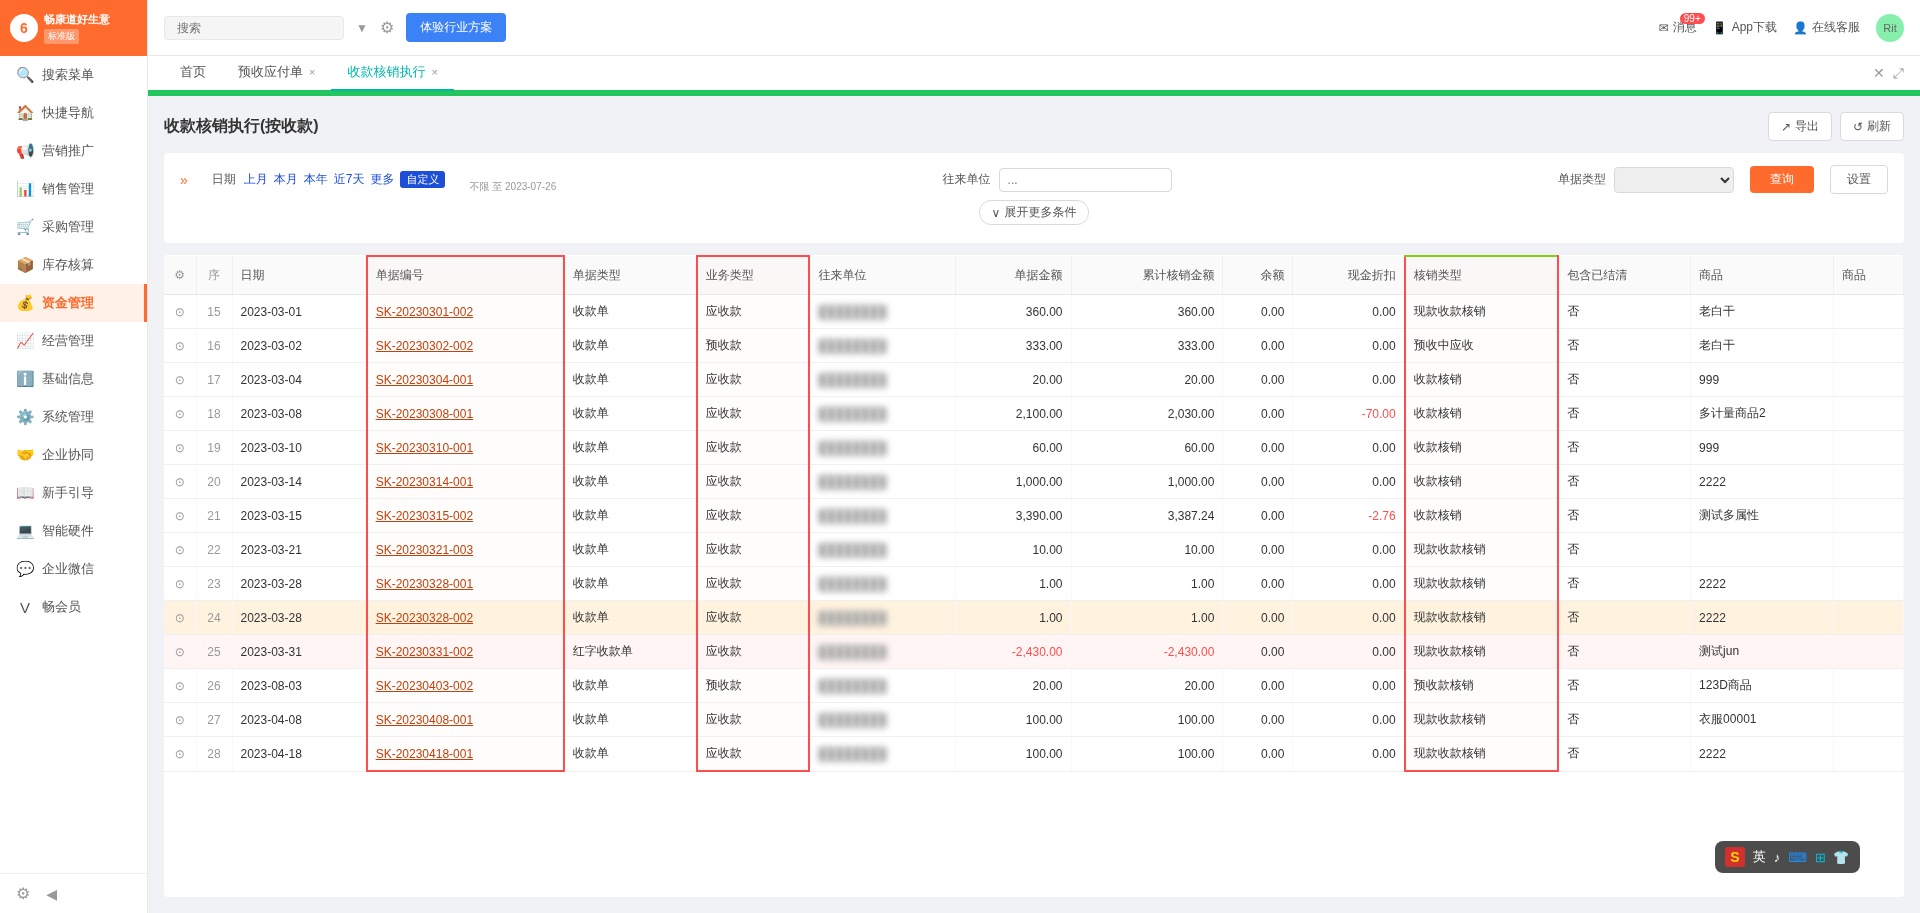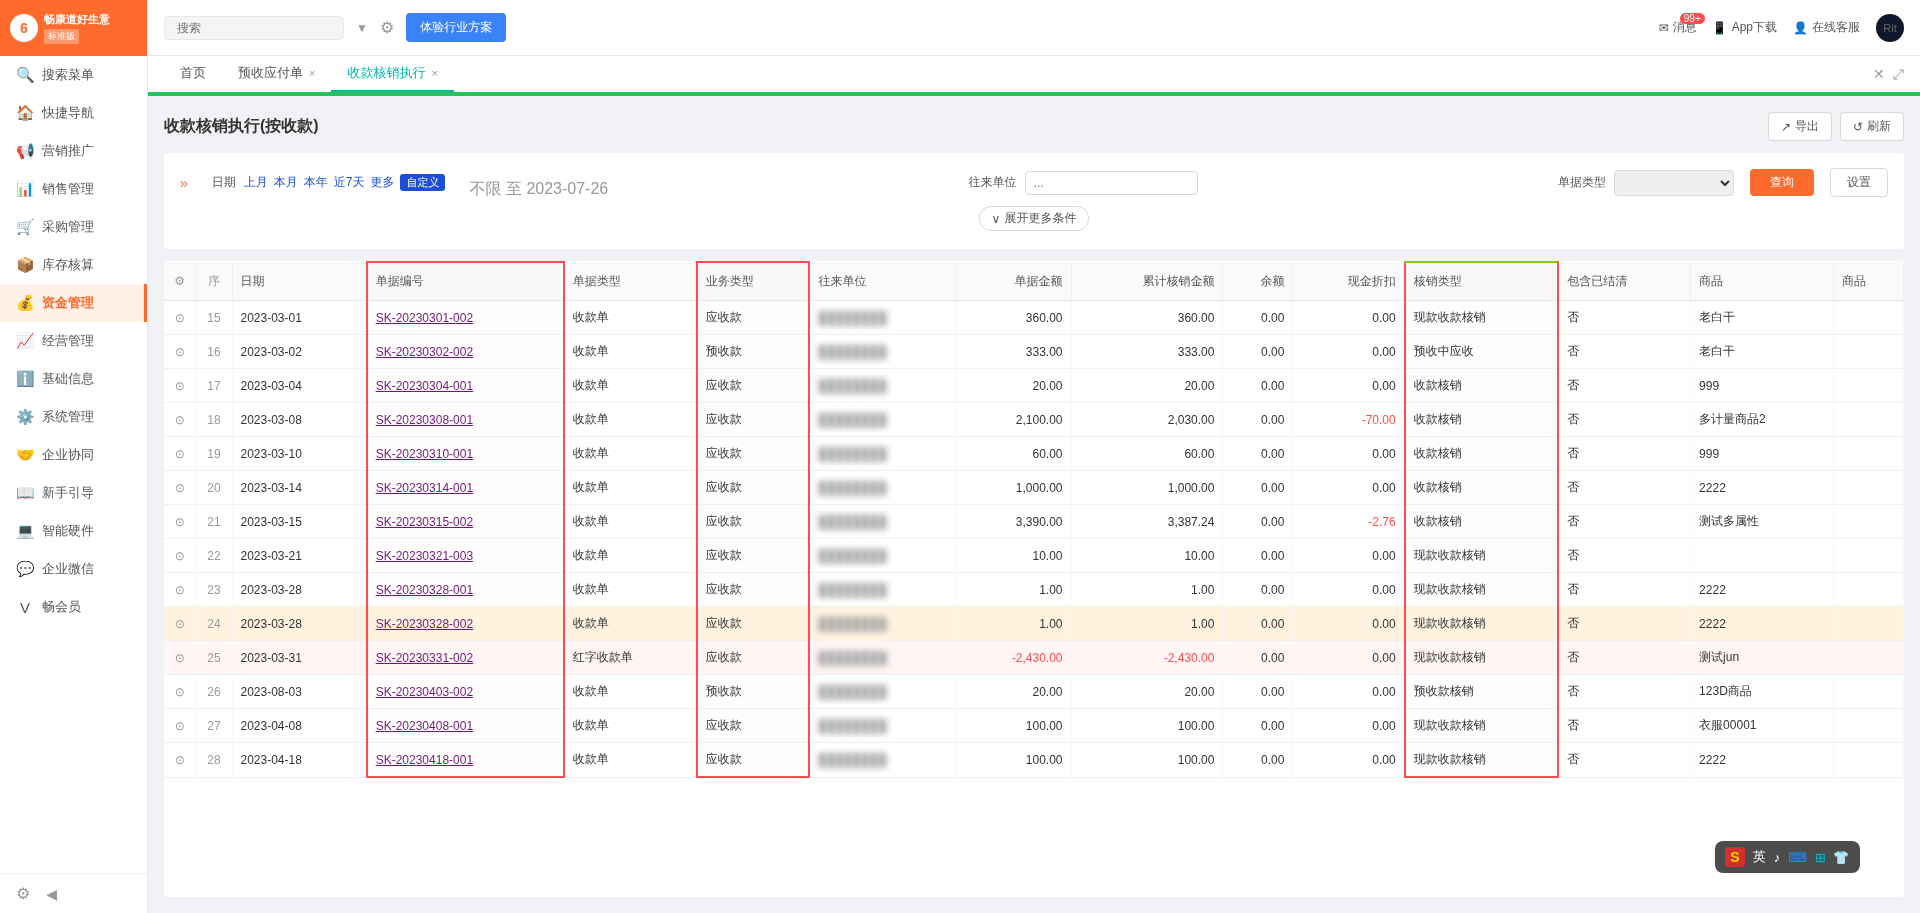--- a/index.html
+++ b/index.html
@@ -21,24 +21,24 @@
 
     
     .topbar { background: #fff; height: 56px; display: flex; align-items: center; padding: 0 16px; border-bottom: 1px solid #e8e8e8; gap: 12px; }
     .topbar-search { background: #f5f5f5; border-radius: 4px; padding: 4px 12px; color: #999; font-size: 12px; width: 180px; border: 1px solid #e8e8e8; }
     .topbar-gear { color: #999; font-size: 16px; cursor: pointer; }
     .topbar-btn { background: #3b82f6; color: #fff; border: none; padding: 6px 14px; border-radius: 4px; cursor: pointer; font-size: 12px; }
     .topbar-spacer { flex: 1; }
     .topbar-icons { display: flex; align-items: center; gap: 16px; color: #555; font-size: 12px; }
     .topbar-icons .icon-group { display: flex; align-items: center; gap: 4px; cursor: pointer; position: relative; }
     .badge { background: #ff4d4f; color: #fff; border-radius: 8px; font-size: 10px; padding: 0 4px; min-width: 16px; text-align: center; position: absolute; top: -6px; right: -8px; }
-    .topbar-avatar { width: 28px; height: 28px; background: #0f172a; border-radius: 50%; }
-
-    
-    .tabs { background: #fff; display: flex; align-items: center; border-bottom: 4px solid #22c55e; padding: 0 16px; height: 40px; }
+    .topbar-avatar { width: 28px; height: 28px; background: #86efac; border-radius: 50%; }
+
+    
+    .tabs { background: #fff; display: flex; align-items: center; border-bottom: 6px solid #22c55e; padding: 0 16px; height: 40px; }
     .tab { padding: 8px 16px; cursor: pointer; color: #555; font-size: 13px; display: flex; align-items: center; gap: 6px; border-bottom: 2px solid transparent; }
     .tab.active { color: #00b8a9; border-bottom: 2px solid #00b8a9; }
     .tab .tab-close { color: #999; font-size: 11px; cursor: pointer; }
     .tabs-spacer { flex: 1; }
     .tabs-actions { display: flex; gap: 8px; align-items: center; color: #999; font-size: 14px; }
 
     
     .content { flex: 1; overflow: hidden; display: flex; flex-direction: column; padding: 16px; background: #f0f2f5; }
     .page-header { display: flex; align-items: center; justify-content: space-between; margin-bottom: 12px; }
     .page-title { font-size: 16px; font-weight: bold; color: #333; }
@@ -47,37 +47,37 @@
     .btn-refresh { background: #fff; border: 1px solid #d9d9d9; padding: 5px 12px; border-radius: 4px; cursor: pointer; font-size: 12px; color: #555; display: flex; align-items: center; gap: 4px; }
 
     
     .filter-area { background: #fff; border-radius: 4px; padding: 12px 16px; margin-bottom: 12px; }
     .filter-row { display: flex; align-items: center; gap: 16px; flex-wrap: wrap; }
     .filter-toggle { color: #ff6b2d; cursor: pointer; font-size: 14px; margin-right: 8px; }
     .filter-item { display: flex; align-items: center; gap: 8px; }
     .filter-label { color: #555; font-size: 12px; white-space: nowrap; }
     .filter-date { display: flex; align-items: center; gap: 6px; }
     .date-link { color: #1d4ed8; cursor: pointer; font-size: 12px; }
-    .date-range { color: #999; font-size: 16px; margin-top: 14px; }
+    .date-range { color: #999; font-size: 10px; margin-top: 14px; }
     .filter-input { border: 1px solid #d9d9d9; padding: 4px 8px; border-radius: 4px; font-size: 12px; color: #333; min-width: 120px; }
     .filter-select { border: 1px solid #d9d9d9; padding: 4px 8px; border-radius: 4px; font-size: 12px; color: #333; min-width: 120px; }
     .btn-query { background: #ff6b2d; color: #fff; border: none; padding: 5px 20px; border-radius: 4px; cursor: pointer; font-size: 12px; }
     .btn-settings { background: #fff; border: 1px solid #d9d9d9; padding: 5px 16px; border-radius: 4px; cursor: pointer; font-size: 12px; color: #555; }
     .expand-row { text-align: center; padding: 6px 0; }
     .btn-expand { color: #555; font-size: 12px; cursor: pointer; border: 1px solid #d9d9d9; background: #fff; padding: 3px 12px; border-radius: 12px; display: inline-flex; align-items: center; gap: 4px; }
 
     
     .table-container { flex: 1; overflow: auto; background: #fff; border-radius: 4px; }
     table { width: 100%; border-collapse: collapse; font-size: 12px; }
     thead tr { background: #fafafa; }
     th { padding: 10px 8px; text-align: left; color: #555; font-weight: normal; border-bottom: 1px solid #e8e8e8; border-right: 1px solid #f0f0f0; white-space: nowrap; position: sticky; top: 0; background: #fafafa; z-index: 1; }
     td { padding: 8px 8px; border-bottom: 1px solid #f0f0f0; border-right: 1px solid #f8f8f8; white-space: nowrap; color: #333; }
     tr.selected td { background: #fff3e0; }
     tr.red-row td { background: #fff5f5; }
-    .link { color: #701a75; cursor: pointer; text-decoration: underline; }
+    .link { color: #c2410c; cursor: pointer; text-decoration: underline; }
     .text-red { color: #ff4d4f; }
     .text-right { text-align: right; }
     .col-gear { width: 32px; text-align: center; color: #999; cursor: pointer; }
     .col-seq { width: 36px; text-align: center; color: #999; }
 
     
     .col-order-no { border-left: 2px solid #ff4d4f; border-right: 2px solid #ff4d4f; background: rgba(255,77,79,0.02); }
     .col-biz-type { border-left: 2px solid #ff4d4f; border-right: 2px solid #ff4d4f; background: rgba(255,77,79,0.02); }
     .col-cancel-type { border-left: 2px solid #ff4d4f; border-right: 2px solid #ff4d4f; background: rgba(255,77,79,0.02); }
     th.col-order-no { border-top: 2px solid #ff4d4f; }

